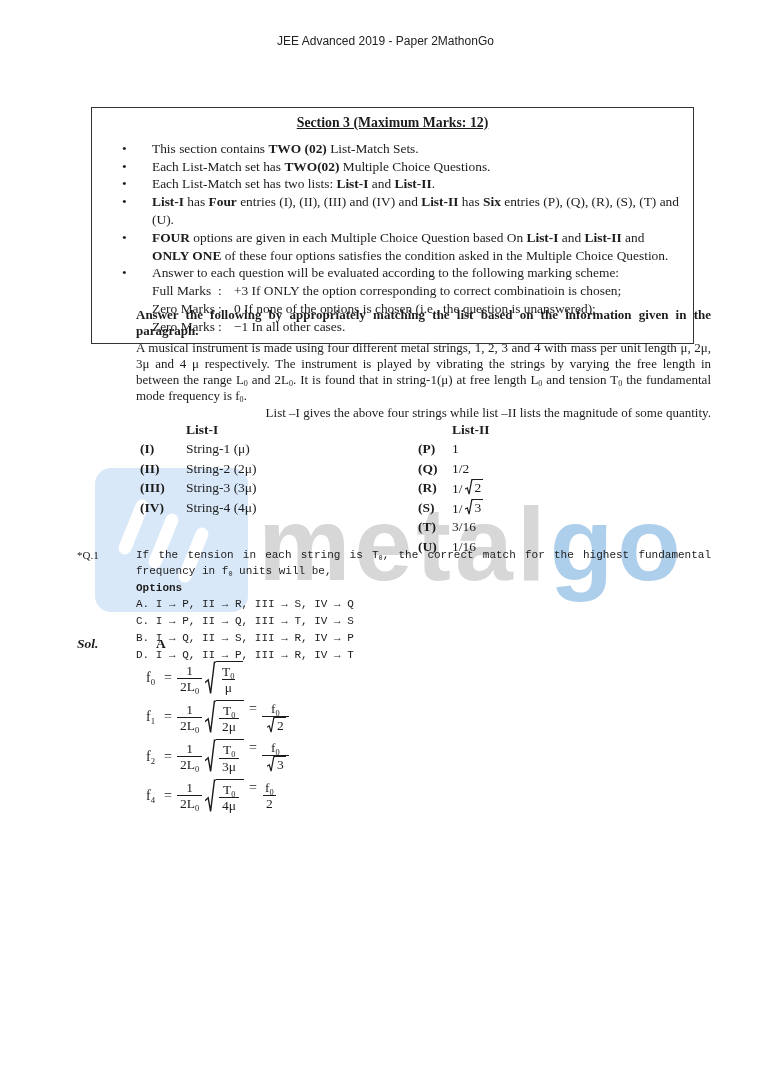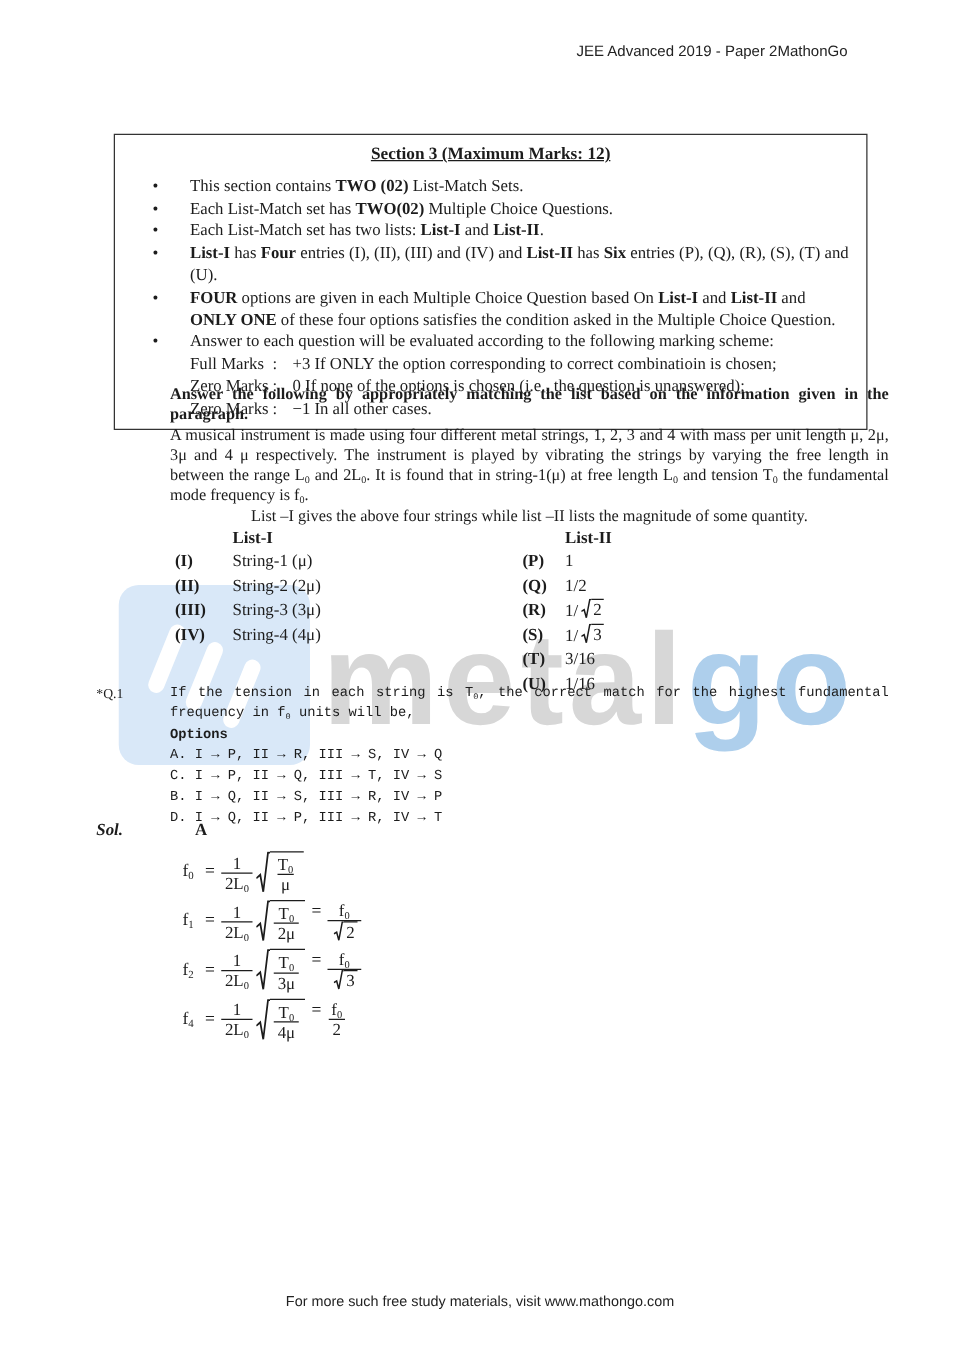--- a/index.html
+++ b/index.html
@@ -13,37 +13,37 @@
             transform:rotate(22deg);}
   .wm-slash.s1{left:32px;top:30px;}
   .wm-slash.s2{left:62px;top:44px;}
   .wm-slash.s3{left:92px;top:58px;}
   .wm-text{position:absolute;left:258px;top:492px;font-family:"Liberation Sans",sans-serif;
            font-weight:bold;font-size:104px;letter-spacing:4px;line-height:1;white-space:nowrap;}
   .wm-gray{color:var(--wm-gray,#d7d7d7);}
   .wm-blue{color:var(--wm-blue,#aecfec);}
   
   .content{position:absolute;inset:0;z-index:1;}
-  .hdr{position:absolute;left:93px;right:90px;top:34px;display:flex;justify-content:flex-end;
+  .hdr{position:absolute;left:93px;right:90px;top:34px;display:flex;justify-content:center;
        font-family:"Liberation Sans",sans-serif;font-size:12px;color:#222;}
   .section-box{position:absolute;left:91px;top:107px;width:583px;border:1.5px solid #333;
                padding:6px 9px 7px 9px;font-size:13.4px;line-height:17.8px;}
   .box-title{text-align:center;font-weight:bold;font-size:13.8px;margin-bottom:8px;text-decoration:underline;}
   .bullet-row{display:flex;}
   .bdot{width:30px;margin-left:21px;flex:none;}
   .btext{flex:1;padding-right:4px;}
   .mk-row{display:flex;margin-left:51px;}
   .mk-label{width:66px;flex:none;}
   .mk-colon{width:16px;flex:none;}
   .bold{font-weight:bold;}
   .sb{font-size:0.62em;vertical-align:-0.30em;line-height:0;}
   
   .passage{position:absolute;left:136px;top:307px;width:575px;font-size:13px;line-height:16.3px;}
   .passage p{margin:0;text-align:justify;}
-  .passage .note{text-align:center;}
+  .passage .note{text-align:right;}
   
   .match-table{position:absolute;left:140px;top:420px;width:580px;font-size:13.5px;}
   .mt-col{position:absolute;top:0;}
   .mt-left{left:0;}
   .mt-right{left:278px;}
   .mt-row{display:flex;height:19.5px;align-items:center;}
   .mt-key{font-weight:bold;flex:none;}
   .mt-left .mt-key{width:46px;}
   .mt-right .mt-key{width:34px;}
   .mt-head{font-weight:bold;}
@@ -51,21 +51,21 @@
   .mt-right .mt-head{margin-left:34px;}
   
   .question{position:absolute;left:77px;top:547px;width:634px;display:flex;
             font-size:11px;line-height:16.3px;}
   .qnum{width:59px;flex:none;}
   .qbody{flex:1;font-family:Liberation Mono, monospace;}
   .qbody p{margin:0;}
   .qtext{text-align:justify;}
   .opt{line-height:17px;}
   
-  .solution{position:absolute;left:77px;top:656px;display:flex;font-size:13.5px;justify-content:space-between;}
+  .solution{position:absolute;left:77px;top:636px;display:flex;font-size:13.5px;justify-content:space-between;}
   .sol-label{width:79px;flex:none;font-weight:bold;font-style:italic;}
   .sol-ans{font-weight:bold;}
   .equations{margin-top:9px;margin-left:-10px;font-family:Liberation Serif, serif;}
   .eq{display:flex;align-items:center;margin-bottom:5px;font-size:14px;}
   .eq-lhs{margin-right:4px;}
   .eq-eq{margin:0 5px;}
   .frac{display:inline-flex;flex-direction:column;align-items:center;text-align:center;
         line-height:1.12;font-size:13.5px;}
   .fnum{padding:0 3px;}
   .fden{border-top:1.2px solid #1c1c1c;padding:0 3px;}
@@ -349,16 +349,15 @@
             <span class="eq-res"><span class="eq-eq">=</span><span class="frac">
                   <span class="fnum"><span>f</span><span class="sb">0</span></span>
                   <span class="fden"><span>2</span></span>
                 </span></span>
           </div>
 
         </div>
       </div>
     </div>
 
-    <div class="footer">For more such free study materials, visit www.mathongo.com</div>
 
   </div>
 </div>
 
 </body></html>

